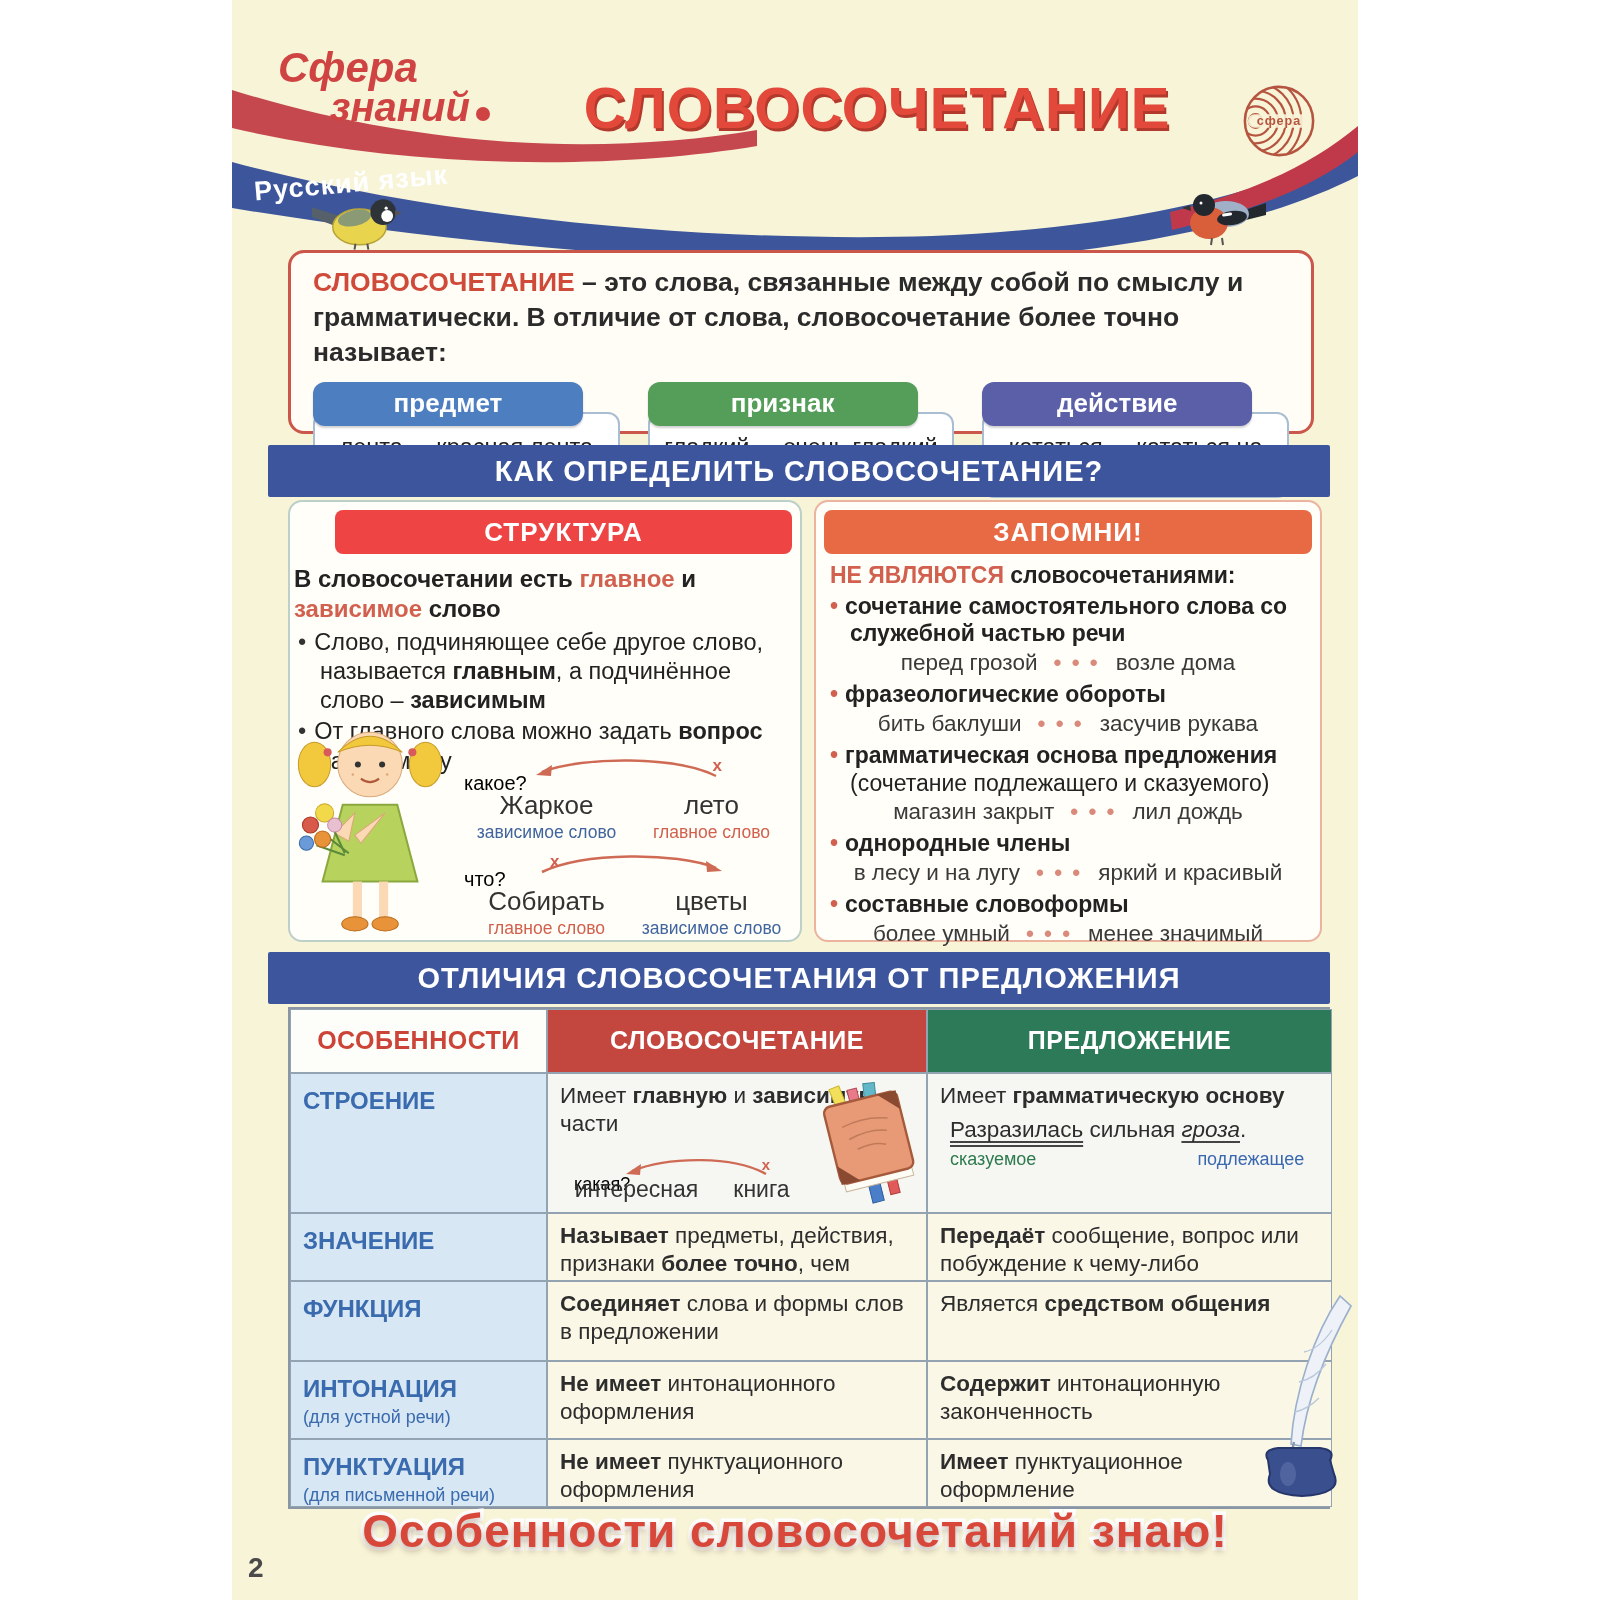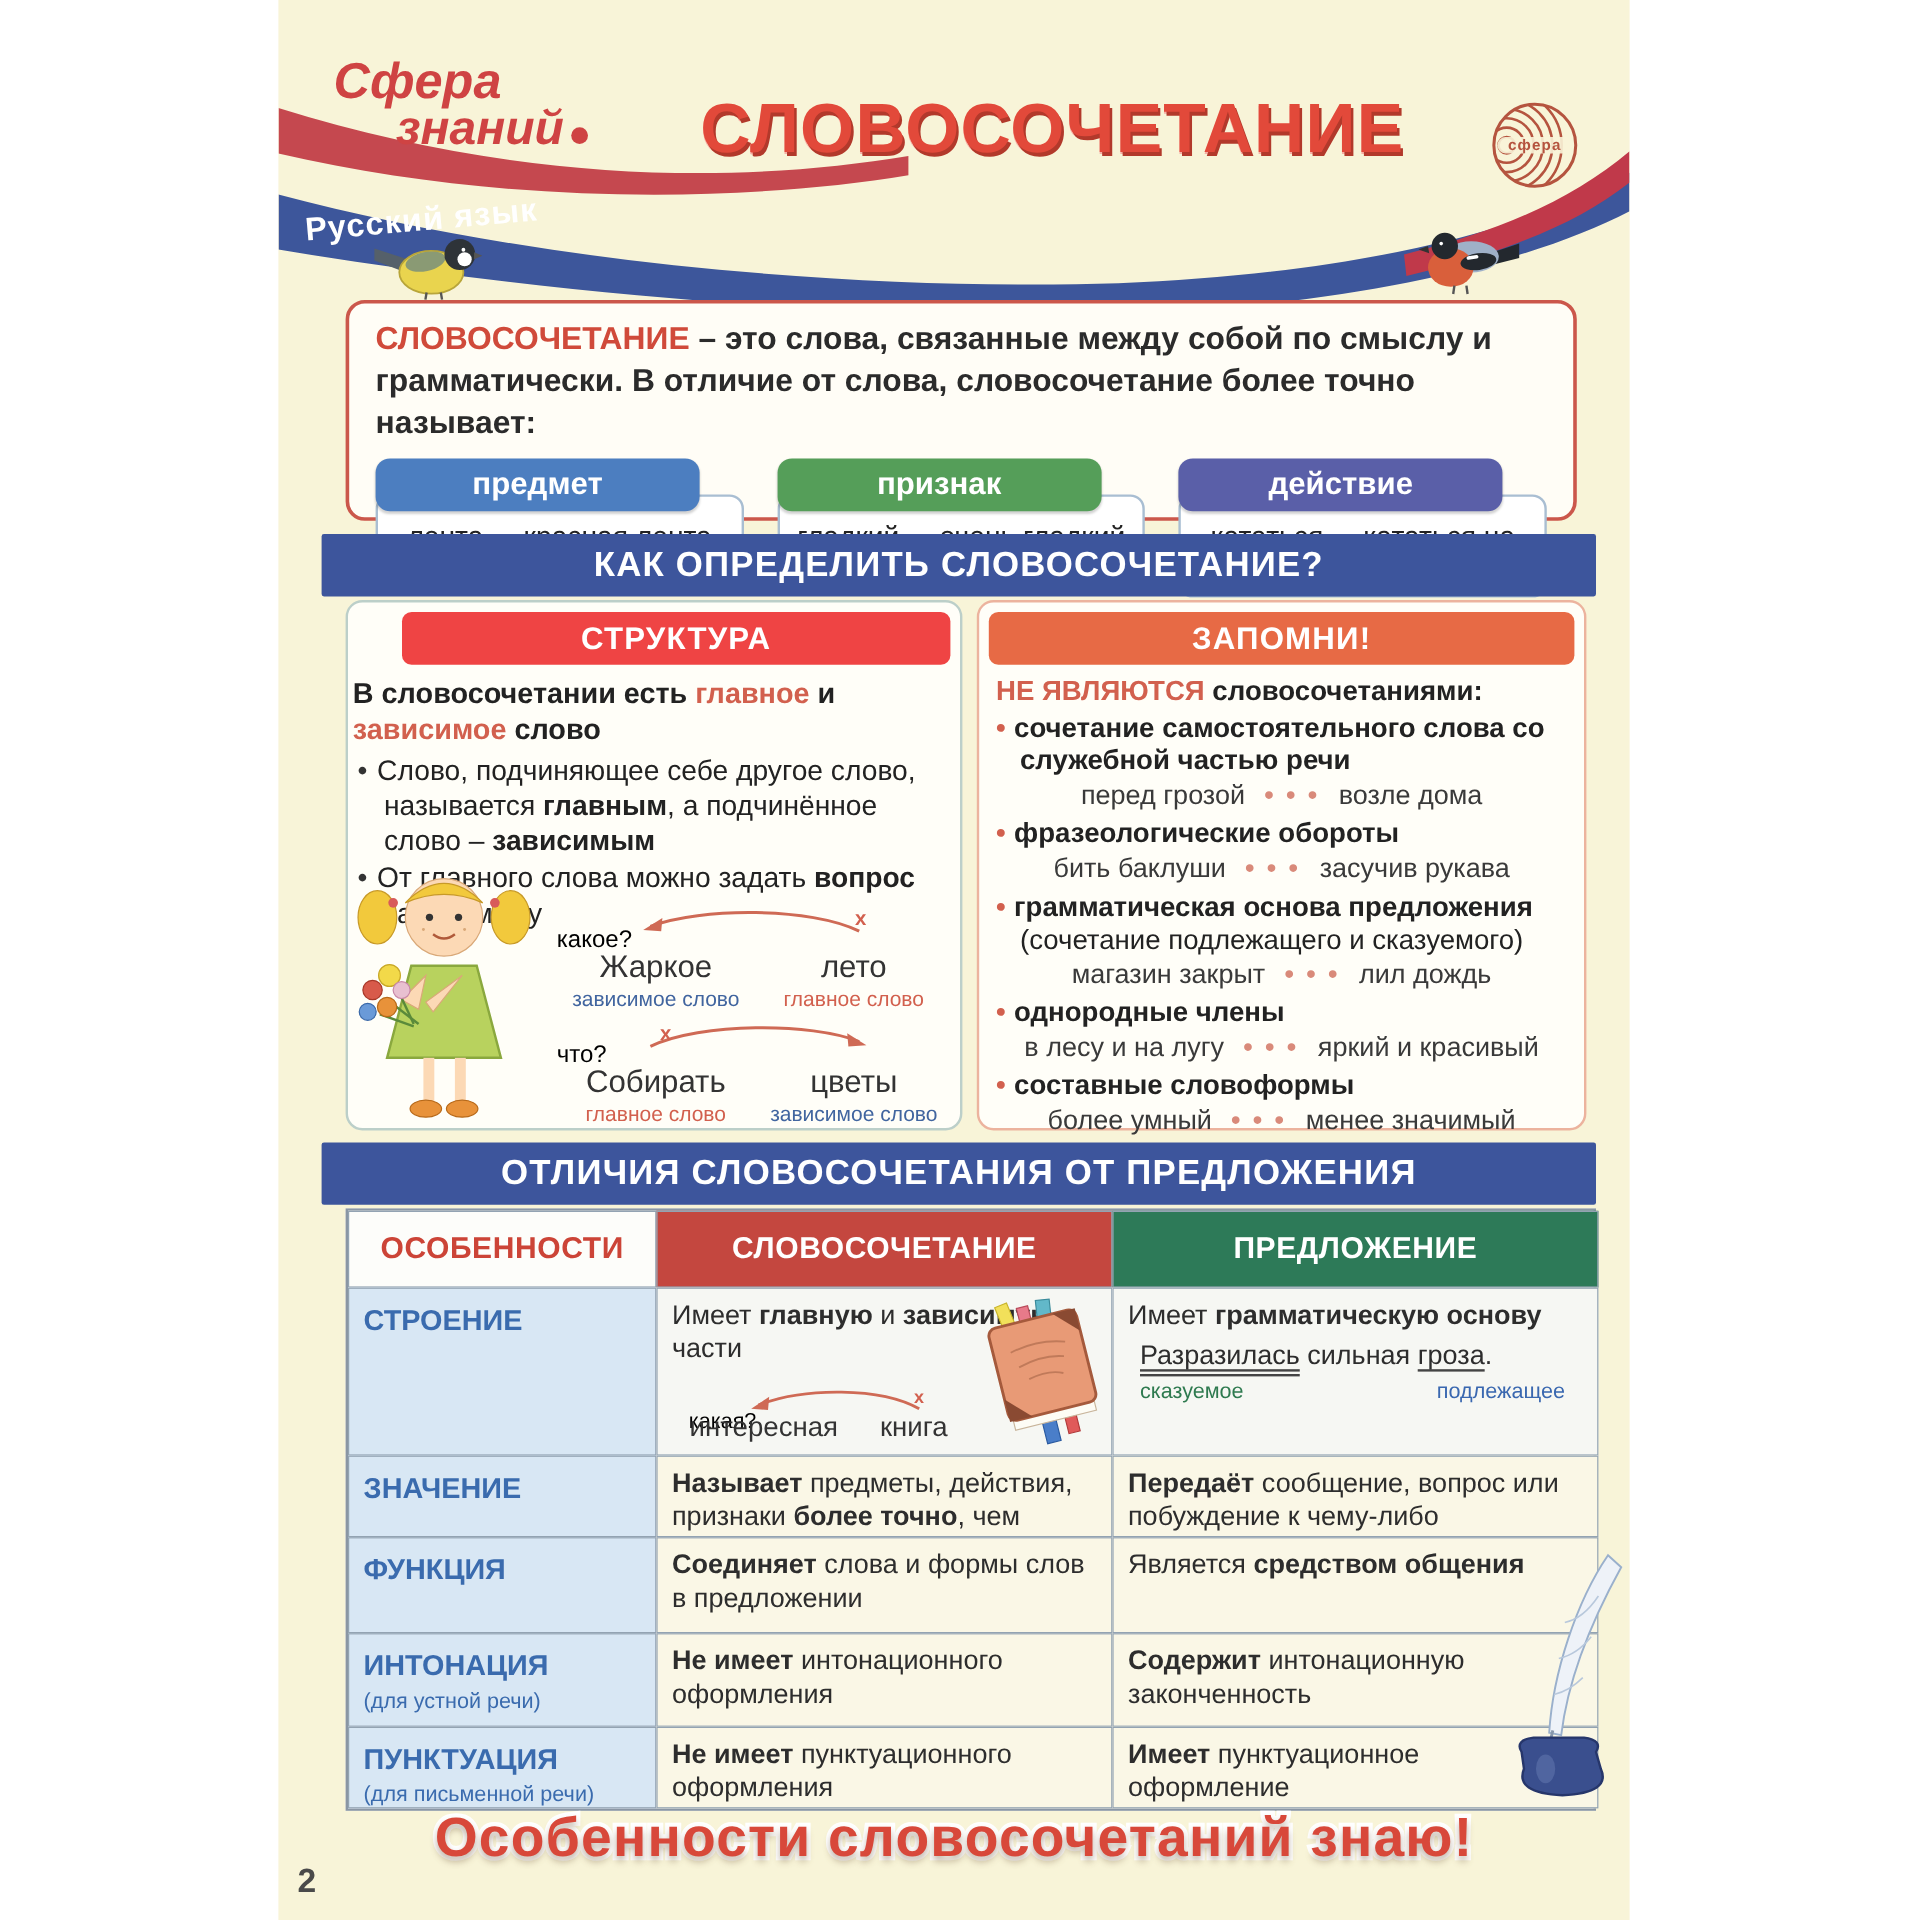--- a/index.html
+++ b/index.html
@@ -89,21 +89,21 @@
   .t-diagram{position:relative;width:250px;height:74px;margin-left:14px;}
   .t-diagram .d-q{font-size:18px;}
   .t-diagram .d-arrow{top:18px;width:250px;}
   .t-diagram .d-word{font-size:23px;}
   .t-diagram .d-words{top:36px;}
   .t-diagram .d-x{font-size:15px;top:17px;}
   .t-diagram .d-x-right{right:54px;}
   .book{position:absolute;right:2px;top:6px;width:106px;height:126px;}
   .sent-ex{margin-top:6px;margin-left:10px;font-size:22.5px;}
   .u-double{text-decoration:underline double;text-underline-offset:4px;text-decoration-color:#444;}
-  .u-single{text-decoration:underline;text-underline-offset:4px;text-decoration-color:#444;}
+  .u-single{text-decoration:underline;text-underline-offset:4px;text-decoration-color:#444;font-style:italic;}
   .sent-labels{display:flex;justify-content:space-between;width:96%;font-size:18px;margin-top:3px;}
   .lab-green{color:#2e7a4f;}
   .lab-blue{color:#3a68b0;}
   .inkwell{position:absolute;left:1012px;top:1292px;width:116px;height:218px;z-index:5;}
 
   
   .slogan{position:absolute;left:0;top:1504px;width:100%;text-align:center;font-size:46px;font-weight:bold;letter-spacing:1px;color:#d8483a;-webkit-text-stroke:7px #fff;paint-order:stroke fill;text-shadow:0 4px 6px rgba(110,85,55,.45);}
   .page-num{position:absolute;left:16px;top:1552px;font-size:28px;font-weight:bold;color:#4a4a4a;}
 </style>
 </head>

